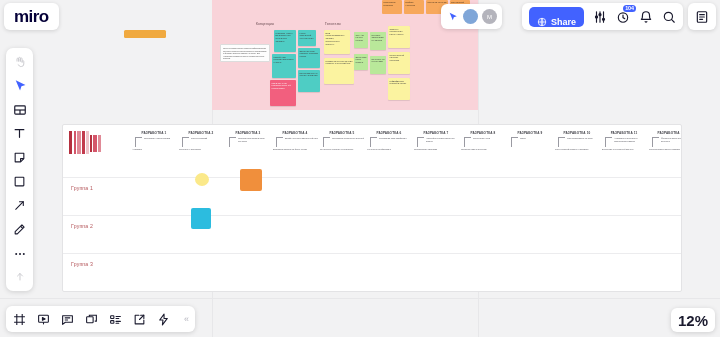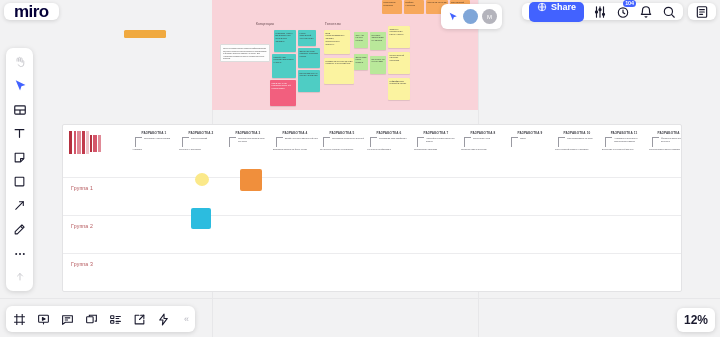--- a/index.html
+++ b/index.html
@@ -87,40 +87,40 @@
     position: absolute; left: 1px; top: 11.5px; right: 0;
     font-size: 2px; line-height: 1.3; color: #55555d;
   }
   .cell-shape { position: absolute; border-radius: 1.5px; }
 
   
   #topbar { position: absolute; left: 0; top: 0; width: 100%; height: 33px; }
   .bar-pill {
     position: absolute; background: #fff; border-radius: 6px;
     box-shadow: 0 1px 4px rgba(0,0,0,.14);
-    display: flex; align-items: center; height: 17px;
+    display: flex; align-items: center; height: 27px;
   }
   #logo-pill { left: 4px; top: 3px; padding: 0 11px 0 10px; }
   #miro-logo { font-size: 17px; font-weight: 700; color: #050038; letter-spacing: -.6px; }
   #title-pill { left: 68px; top: 3px; padding: 0 8px; }
   #board-title {
     font-size: 10.5px; font-weight: 700; color: #050038; white-space: nowrap;
   }
   #star-icon { margin-left: 7px; color: #8b8b9a; font-size: 9px; line-height: 1; }
   .divider-v { width: 1px; height: 15px; background: #e6e6ea; margin: 0 7px; }
   #upload-btn { display: flex; align-items: center; justify-content: center; width: 16px; }
 
   #collab-pill { left: 441px; top: 4px; padding: 0 5px; gap: 4px; height: 25px; }
   .avatar { width: 15px; height: 15px; border-radius: 50%; display: flex;
             align-items: center; justify-content: center; font-size: 6px; color: #fff; }
   #cursor-chip { width: 13px; display: flex; align-items: center; justify-content: center; }
 
   #actions-pill { left: 522px; top: 3px; padding: 0 7px; gap: 9px; }
   #share-btn {
-    display: flex; align-items: flex-start; gap: 4px; background: #4262ff;
+    display: flex; align-items: flex-end; gap: 4px; background: #4262ff;
     color: #fff; border-radius: 5px; height: 20px; padding: 0 8px;
     font-size: 9px; font-weight: 700; border: none; cursor: pointer;
     font-family: "Liberation Sans", sans-serif;
   }
   .act-icon { width: 14px; display: flex; align-items: center; justify-content: center;
               color: #1a1a2e; position: relative; cursor: pointer; }
   #timer-badge {
     position: absolute; top: -5px; right: -6px; background: #4262ff; color: #fff;
     font-size: 5.4px; font-weight: 700; border-radius: 7px; padding: .7px 2.2px;
     line-height: 1.15; letter-spacing: -.1px;
@@ -147,22 +147,22 @@
     background: #fff; border-radius: 6px; box-shadow: 0 1px 5px rgba(0,0,0,.15);
     display: flex; align-items: center; padding: 0 6px; gap: 9px;
   }
   .bi { width: 15px; height: 15px; display: flex; align-items: center;
         justify-content: center; color: #1a1a2e; cursor: pointer; }
   #collapse-btn { color: #b6b6bf; font-size: 9px; margin-left: 4px; }
   #zoom-pill {
     position: absolute; right: 5px; bottom: 5px; background: #fff;
     border-radius: 6px; box-shadow: 0 1px 5px rgba(0,0,0,.15);
     height: 24px; min-width: 38px; display: flex; align-items: center;
-    justify-content: center; font-size: 12px; font-weight: 700; color: #1a1a2e;
-    padding: 0 1px; cursor: pointer;
+    justify-content: center; font-size: 15px; font-weight: 700; color: #1a1a2e;
+    padding: 0 7px; cursor: pointer;
   }
   svg { display: block; }
 </style>
 </head>
 <body>
 
 <div id="canvas">
 
   <div class="grid-h" style="top:298px"></div>
   <div class="grid-v" style="left:212px"></div>

